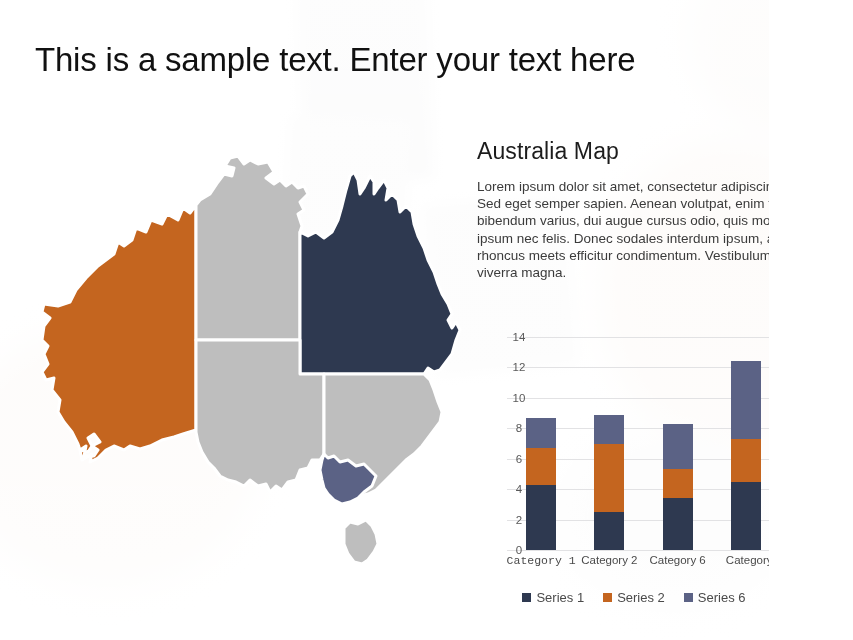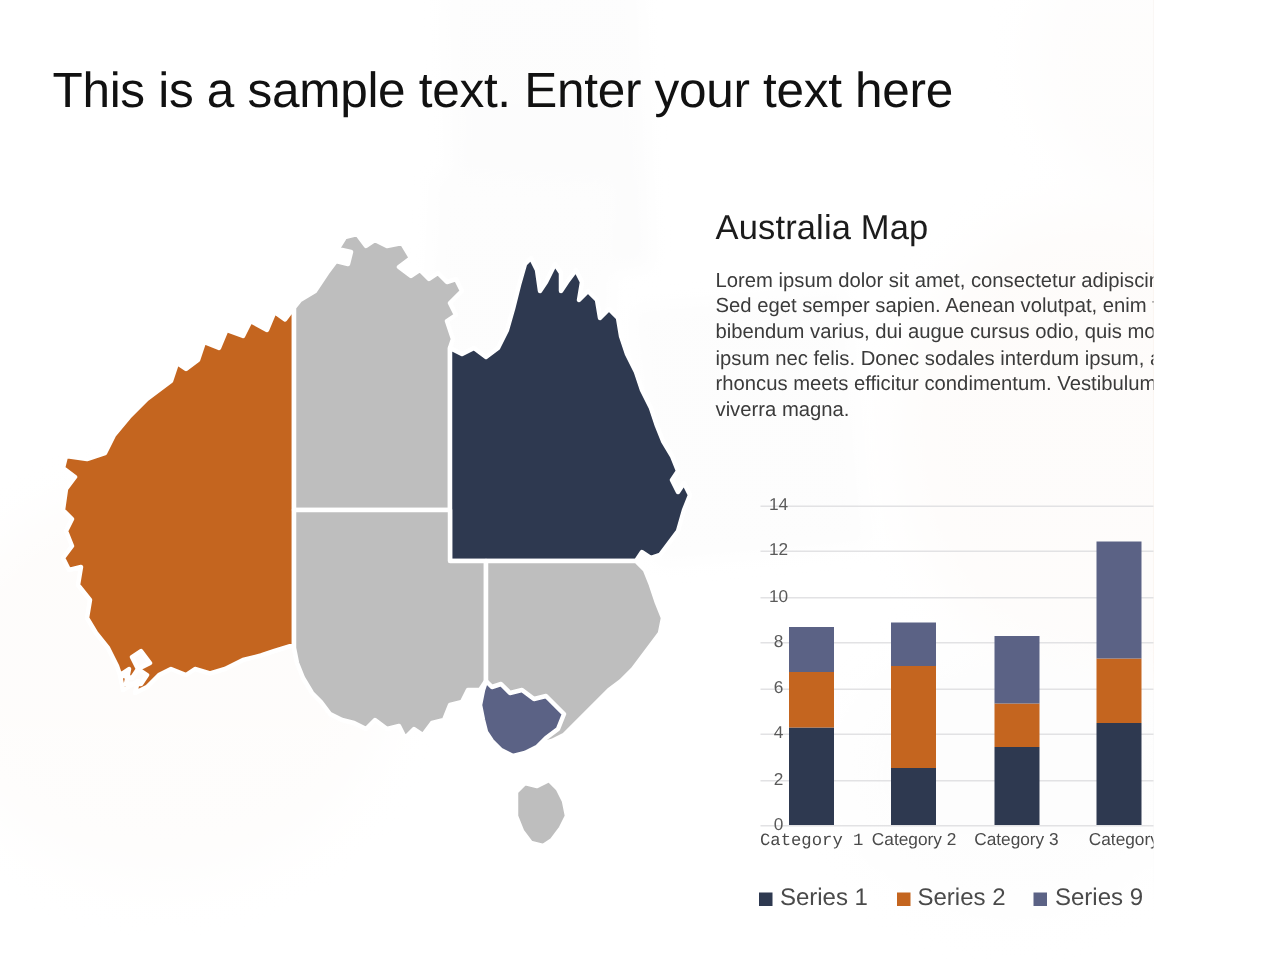--- a/index.html
+++ b/index.html
@@ -143,21 +143,21 @@
     width: 320px;
     display: flex;
     justify-content: center;
     gap: 19px;
     align-items: center;
   }
   .legend-item {
     display: flex;
     align-items: center;
     gap: 5px;
-    font-size: 16px;
+    font-size: 13px;
     color: #4a4a4a;
     white-space: nowrap;
   }
   .legend-swatch {
     width: 9px;
     height: 9px;
     display: inline-block;
     flex: 0 0 auto;
   }
 </style>
@@ -274,33 +274,33 @@
           </div>
           <div class="bar-group" style="left: 256.875px; bottom: 26px; height: 188.657px;">
             <div class="seg" style="background: rgb(46, 57, 80); height: 68.4643px; bottom: 0px;"></div>
             <div class="seg" style="background: rgb(196, 101, 31); height: 42.6px; bottom: 68.4643px;"></div>
             <div class="seg" style="background: rgb(91, 98, 133); height: 77.5929px; bottom: 111.064px;"></div>
           </div>
         </div>
       <div id="xlabel-layer">
           <div class="xlabel" style="left: 67.125px; font-family: Liberation Mono, monospace;">Category 1</div>
           <div class="xlabel" style="left: 135.375px;">Category 2</div>
-          <div class="xlabel" style="left: 203.625px;">Category 3</div>
+          <div class="xlabel" style="left: 203.625px;">Category 6</div>
           <div class="xlabel" style="left: 280px;">Category 4</div>
         </div>
     </div>
     <div class="legend" id="legend-layer">
         <div class="legend-item">
           <span class="legend-swatch" style="background: rgb(46, 57, 80);"></span>
           <span>Series 1</span>
         </div>
         <div class="legend-item">
           <span class="legend-swatch" style="background: rgb(196, 101, 31);"></span>
           <span>Series 2</span>
         </div>
         <div class="legend-item">
           <span class="legend-swatch" style="background: rgb(91, 98, 133);"></span>
-          <span>Series 9</span>
+          <span>Series 6</span>
         </div>
       </div>
   </div>
 
 </div>
 
 </body></html>

